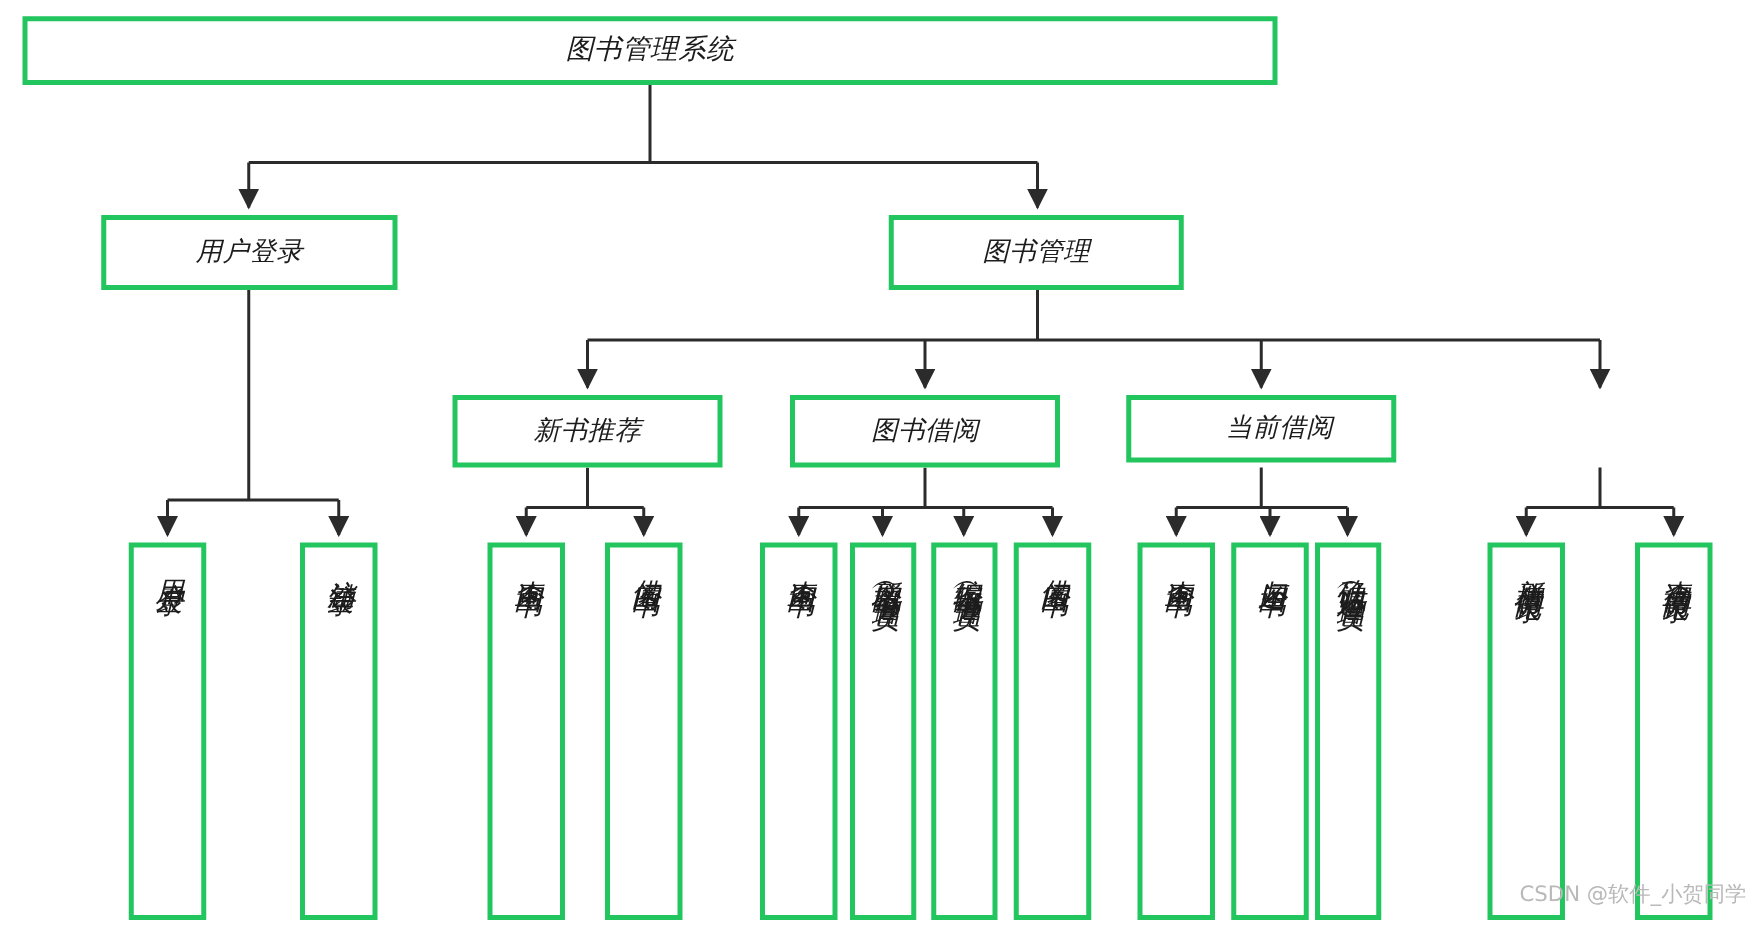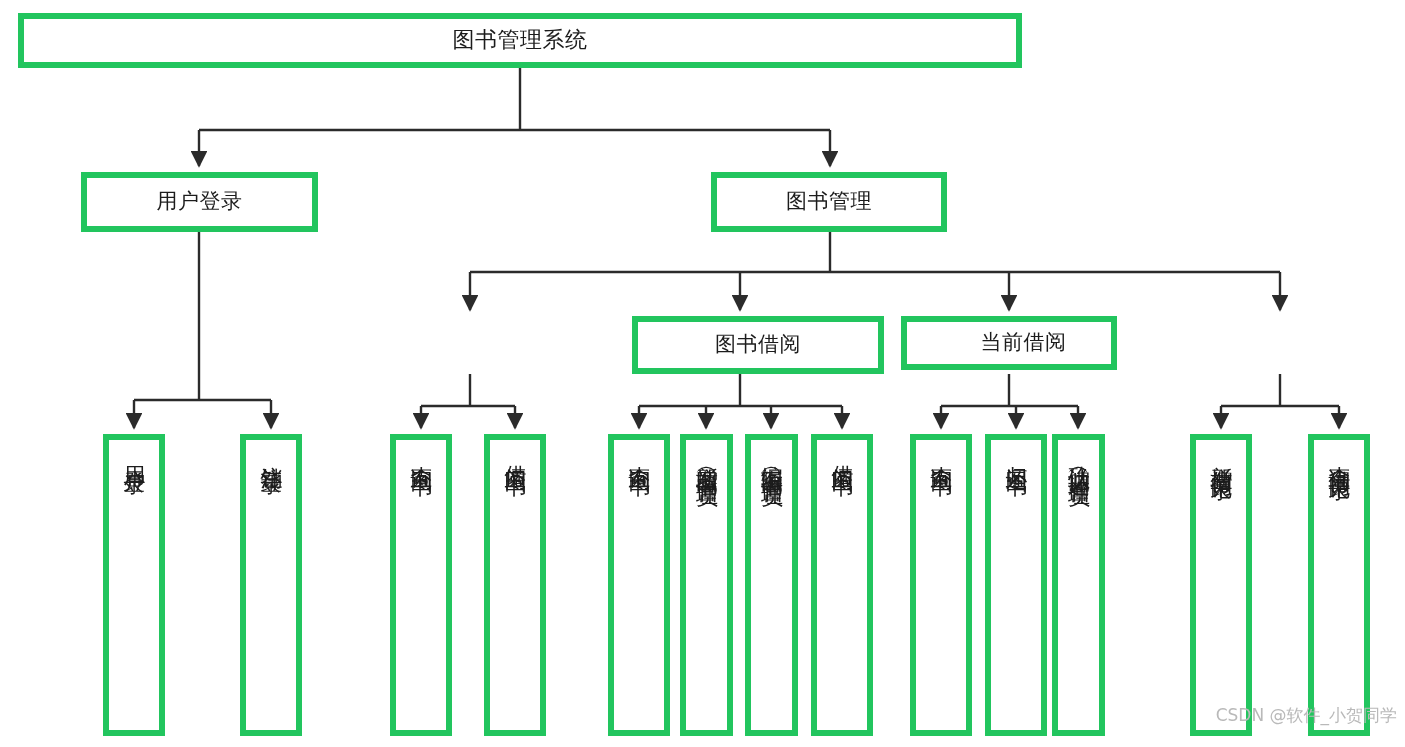--- a/index.html
+++ b/index.html
@@ -21,24 +21,25 @@
     position: absolute;
     left: 0;
     top: 0;
     width: 1405px;
     height: 747px;
   }
   .node {
     position: absolute;
     box-sizing: border-box;
     background: #ffffff;
-    border: 6px solid #22c55e;
+    border: 4px solid #22c55e;
     display: flex;
     align-items: center;
     justify-content: center;
+    font-style: italic;
   }
   .node-label {
     color: #1c1c1c;
     line-height: 1.04;
     letter-spacing: 0.5px;
     white-space: nowrap;
     text-align: center;
   }
   .node.h .node-label {
     writing-mode: horizontal-tb;
@@ -125,21 +126,24 @@
     <span class="node-label">图书管理系统</span>
   </div>
 
   <div class="node h" style="left:81px; top:172px; width:237px; height:60px;">
     <span class="node-label">用户登录</span>
   </div>
   <div class="node h" style="left:711px; top:172px; width:236px; height:60px;">
     <span class="node-label">图书管理</span>
   </div>
 
-  <div class="node h" style="left:632px; top:316px; width:252px; height:58px;">
+  <div class="node h" style="left:362px; top:316px; width:216px; height:58px;">
+    <span class="node-label">新书推荐</span>
+  </div>
+  <div class="node h" style="left:632px; top:316px; width:216px; height:58px;">
     <span class="node-label">图书借阅</span>
   </div>
   <div class="node h" style="left:901px; top:316px; width:216px; height:54px;padding-left:29px;">
     <span class="node-label">当前借阅</span>
   </div>
 
   <div class="node v" style="left:103px; top:434px; width:62px; height:302px;">
     <span class="node-label">用户登录</span>
   </div>
   <div class="node v" style="left:240px; top:434px; width:62px; height:302px;">

